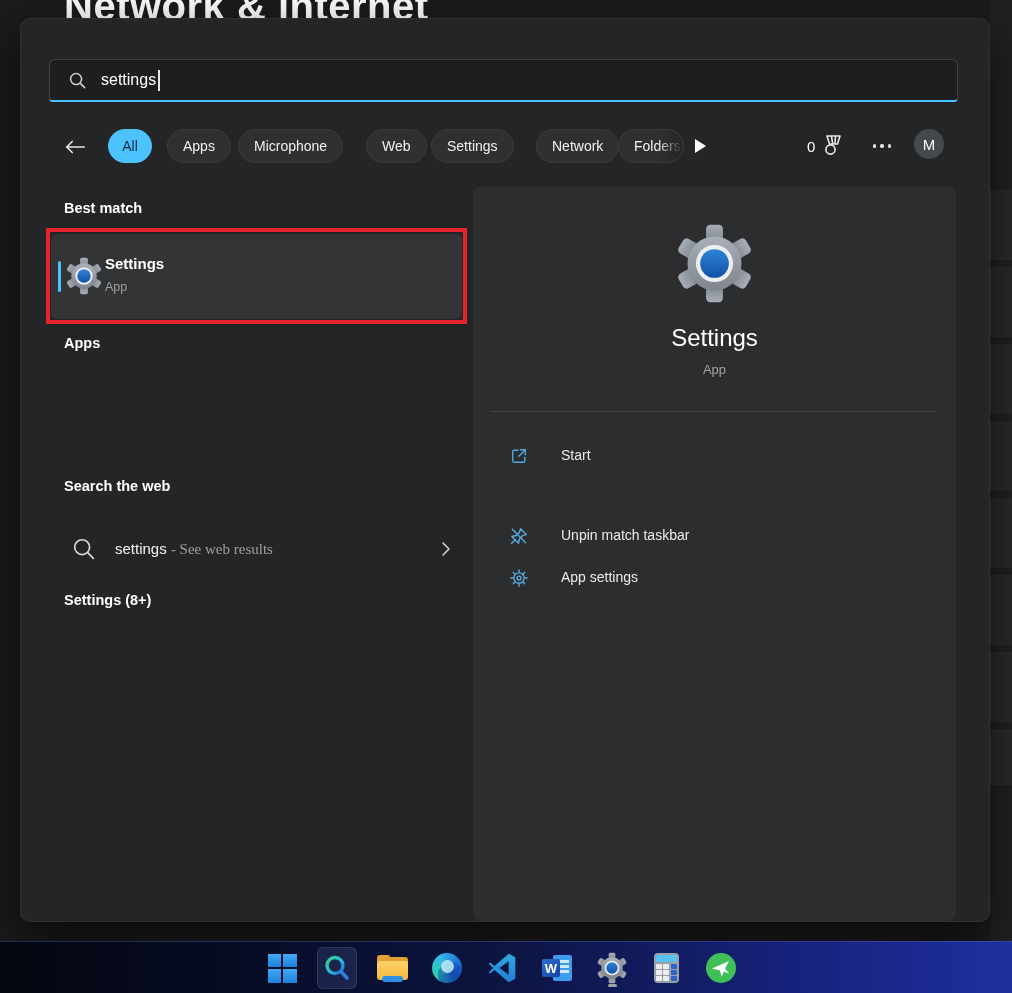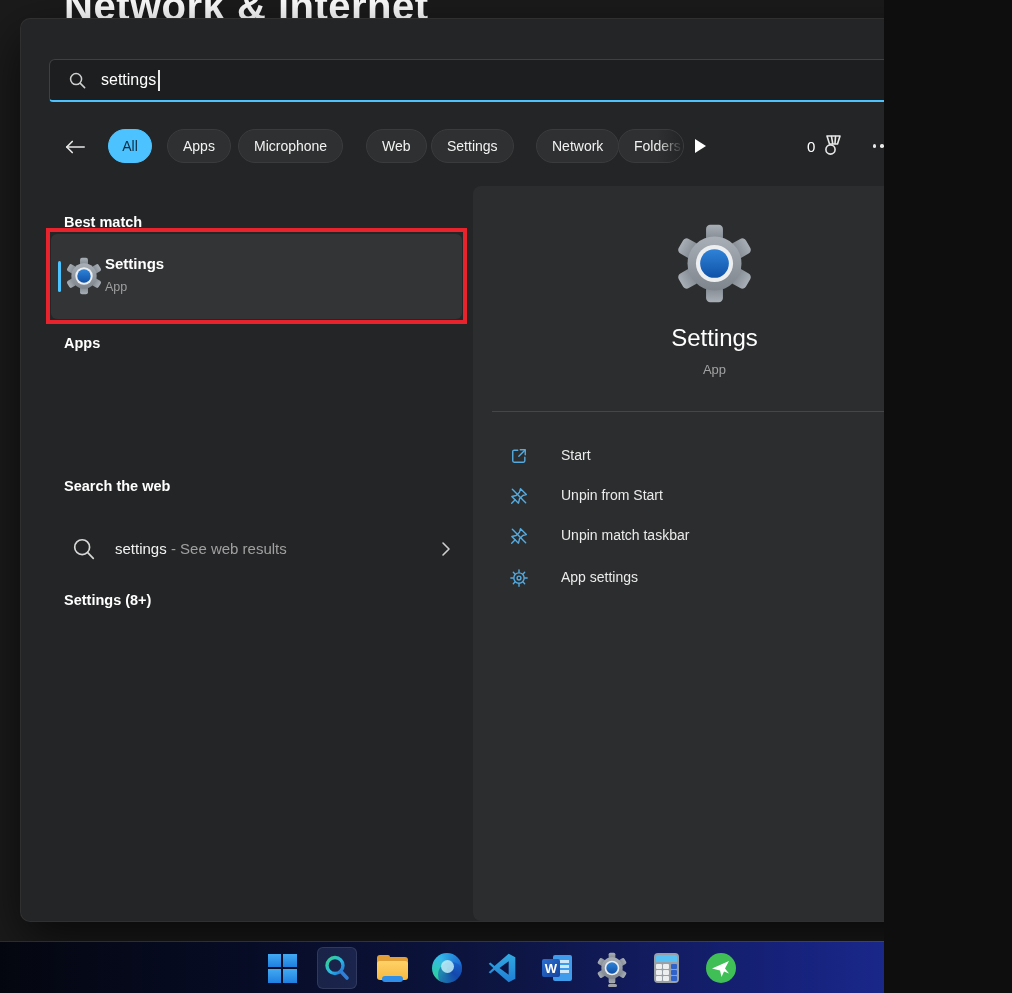--- a/index.html
+++ b/index.html
@@ -1,19 +1,19 @@
 <!DOCTYPE html>
 <html><head>
 <meta charset="utf-8">
 <style>
   * { margin:0; padding:0; box-sizing:border-box; }
   html,body { background:#0e0e0e; }
   body { font-family:"Liberation Sans", "DejaVu Sans", sans-serif; }
   #screen {
-    position:relative; width:884px; height:993px; overflow:hidden;
+    position:relative; width:1012px; height:993px; overflow:hidden;
     background:#1b1b1c;
   }
 
   
   .bg-title {
     position:absolute; left:64px; top:-16px;
     font-size:40px; font-weight:700; color:#fff; letter-spacing:0.5px;
     white-space:nowrap;
   }
   .bg-strip { position:absolute; left:990px; top:0; width:22px; height:941px; background:#202122; }
@@ -76,21 +76,21 @@
   .bm-icon { position:absolute; left:14px; top:23px; width:38px; height:38px; }
   .bm-title { position:absolute; left:54px; top:21px; color:#fff; font-size:15px; font-weight:700; }
   .bm-sub { position:absolute; left:54px; top:46px; color:#9f9fa0; font-size:12.5px; }
 
   
   .resrow { position:absolute; left:28px; width:418px; height:50px; border-radius:5px; cursor:pointer; }
   .resrow .ricon { position:absolute; left:22px; top:11px; width:28px; height:28px; }
   .resrow .rlabel { position:absolute; left:66px; top:15px; font-size:15px; color:#f2f2f2; white-space:nowrap; }
   .resrow .rlabel b { font-weight:700; }
   .resrow .rchev { position:absolute; right:12px; top:15px; width:18px; height:18px; }
-  .dim { color:#a0a0a1; }
+  .dim { color:#a0a0a1;font-family:Liberation Serif, serif; }
 
   
   .micicon { position:relative; width:28px; height:28px; background:#fff; border-radius:4px; }
   .micicon .red { position:absolute; left:3px; top:3px; width:22px; height:22px; border-radius:50%; background:#d63649; }
   .micicon .cres { position:absolute; left:6px; top:6px; width:10px; height:16px; border-radius:50% / 50%; background:#fff; clip-path:inset(0 45% 0 0); }
 
   
   .camicon { position:relative; width:28px; height:26px; margin-top:1px; }
   .camicon .body { position:absolute; left:0; top:4px; width:28px; height:20px; background:#45484c; border-radius:3px; }
   .camicon .hump { position:absolute; left:3px; top:1px; width:9px; height:5px; background:#595d61; border-radius:2px 2px 0 0; }
@@ -270,21 +270,21 @@
       <div class="moredots">
           <i></i>
           <i></i>
           <i></i>
         </div>
       <div class="avatar">
           <span>M</span>
         </div>
     </div>
 
-    <div class="seclabel" style="top:195px">Best match</div>
+    <div class="seclabel" style="top:181px">Best match</div>
 
     <div class="bm-tile">
       <div class="bm-accent"></div>
       <svg class="bm-icon" viewBox="0 0 48 48">
           <use href="#gear-sym"></use>
         </svg>
       <div class="bm-title">Settings</div>
       <div class="bm-sub">App</div>
     </div>
     <div class="annotation"></div>
@@ -318,30 +318,20 @@
 
       <div class="pv-action" style="top:250px">
         <svg class="aicon" viewBox="0 0 24 24">
           <path d="M10.5 5 H6.2 A1.7 1.7 0 0 0 4.5 6.7 V17.8 A1.7 1.7 0 0 0 6.2 19.5 H17.3 A1.7 1.7 0 0 0 19 17.8 V13.5" class="svgblue"></path>
           <polyline points="13.5,4.5 19.5,4.5 19.5,10.5" class="svgblue"></polyline>
           <line x1="19" y1="5" x2="11.8" y2="12.2" class="svgblue"></line>
         </svg>
         <div class="albl">Start</div>
       </div>
 
-      <div class="pv-action" style="top:290px">
-        <svg class="aicon" viewBox="0 0 24 24">
-          <g class="svgblue">
-            <path d="M13.8 3.2 L20.8 10.2 L16.6 11.4 L12.6 15.4 L11.4 20.6 L3.4 12.6 L8.6 11.4 L12.6 7.4 Z"></path>
-            <line x1="7.4" y1="16.6" x2="3.2" y2="20.8"></line>
-            <line x1="4" y1="4" x2="20" y2="20"></line>
-          </g>
-        </svg>
-        <div class="albl">Unpin from Start</div>
-      </div>
 
       <div class="pv-action" style="top:330px">
         <svg class="aicon" viewBox="0 0 24 24">
           <g class="svgblue">
             <path d="M13.8 3.2 L20.8 10.2 L16.6 11.4 L12.6 15.4 L11.4 20.6 L3.4 12.6 L8.6 11.4 L12.6 7.4 Z"></path>
             <line x1="7.4" y1="16.6" x2="3.2" y2="20.8"></line>
             <line x1="4" y1="4" x2="20" y2="20"></line>
           </g>
         </svg>
         <div class="albl">Unpin match taskbar</div>

